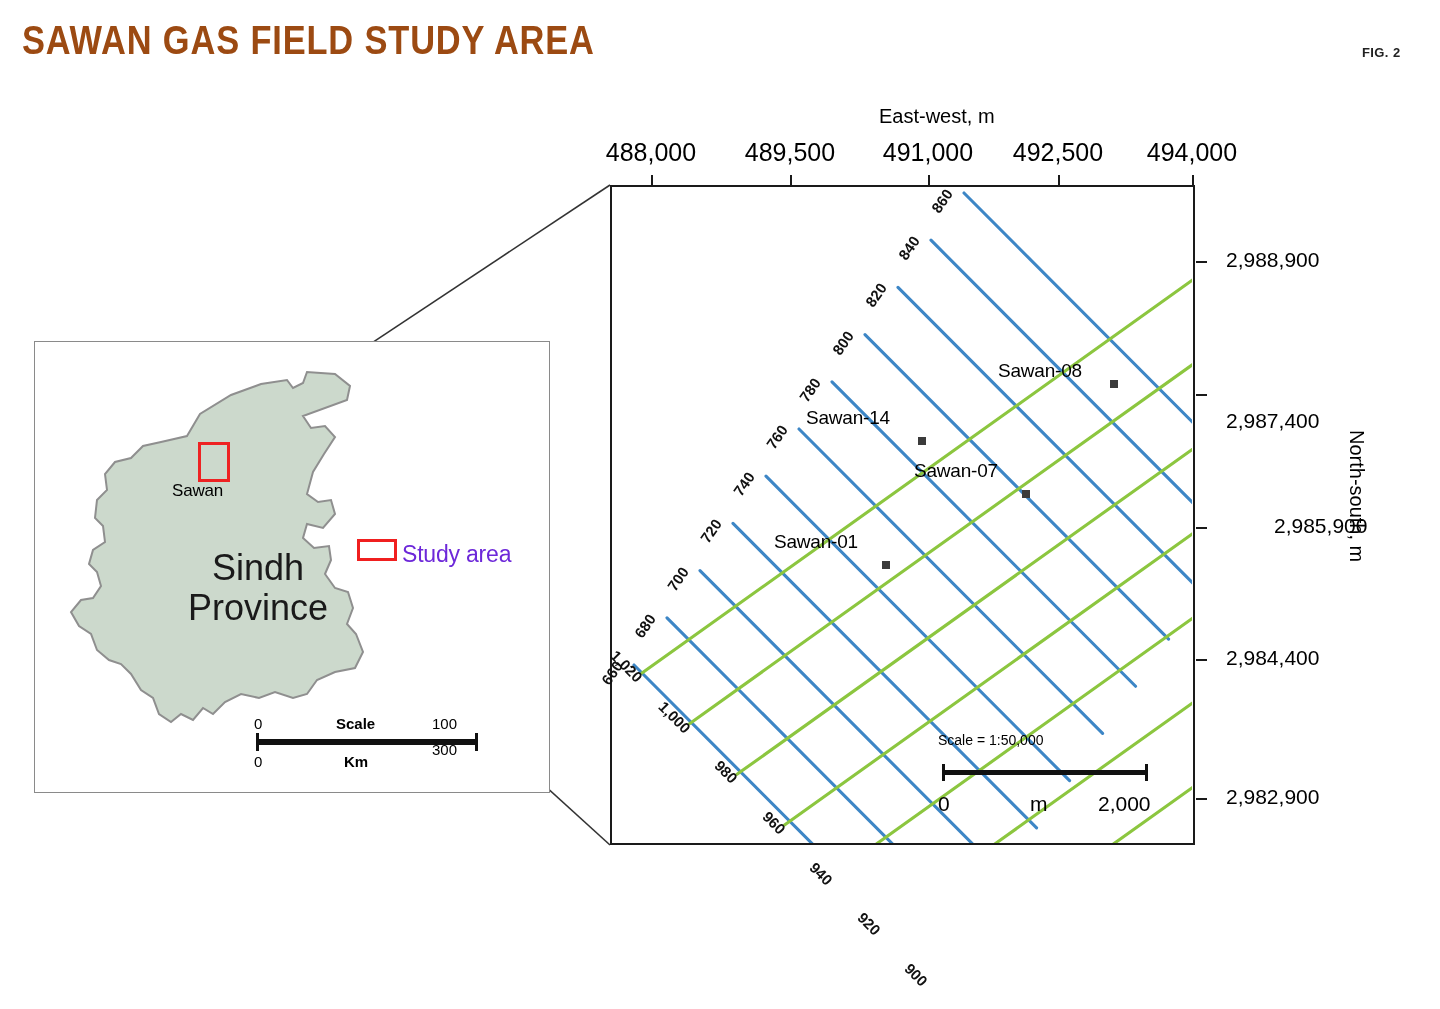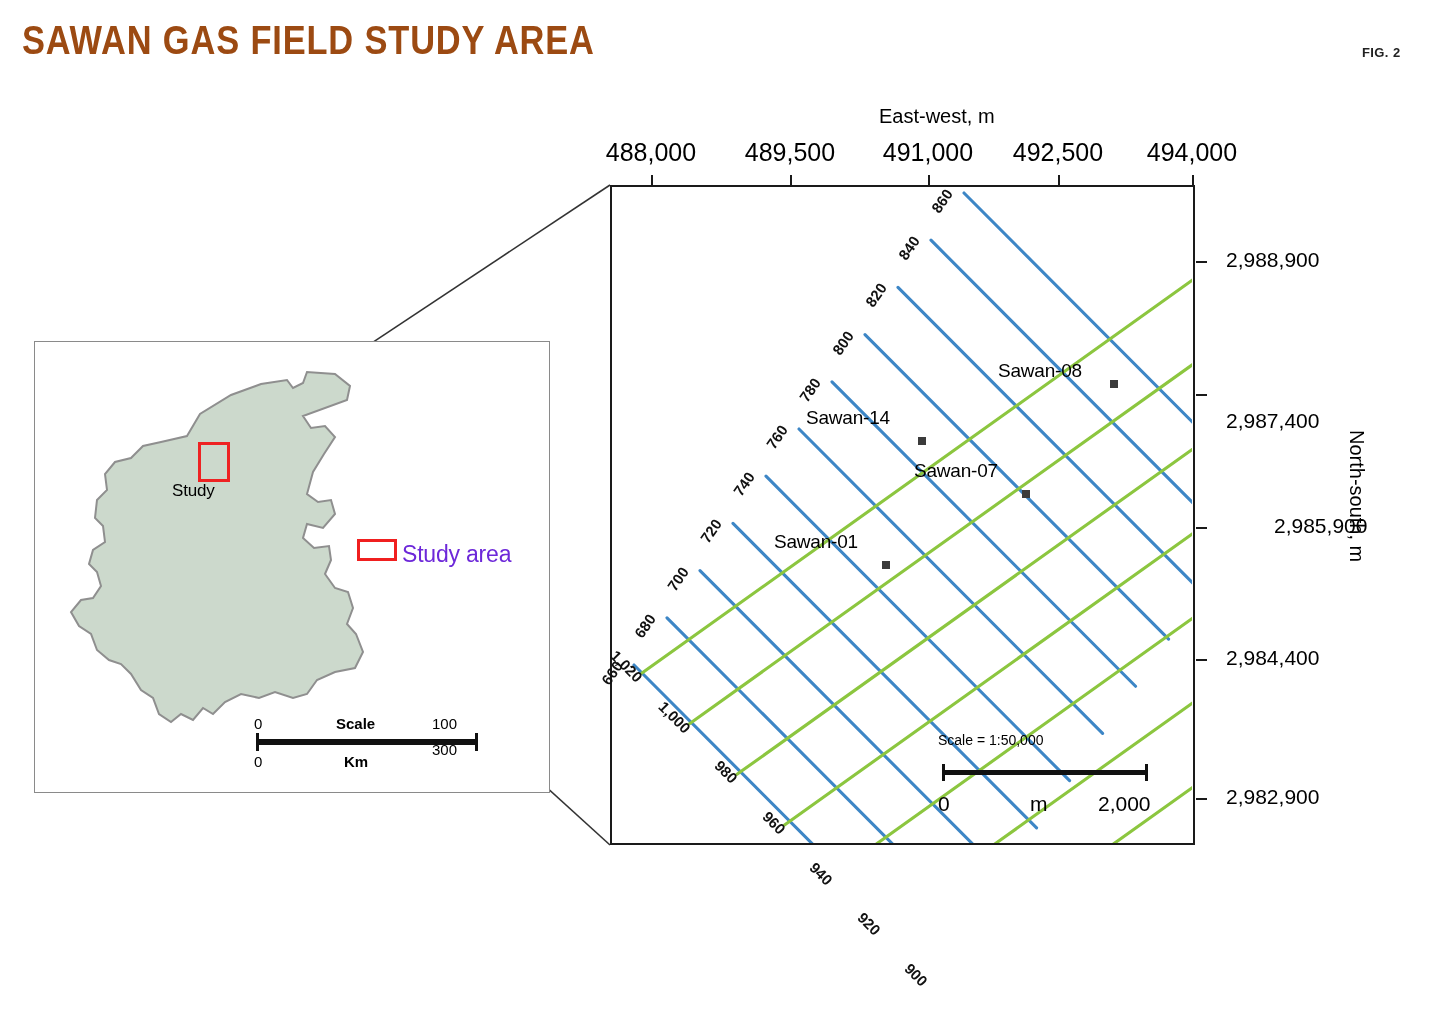--- a/index.html
+++ b/index.html
@@ -129,21 +129,23 @@
                L318,266 L312,282 L321,292 L328,310 L320,326 L300,330 L282,338
                L272,352 L258,356 L240,350 L224,356 L206,352 L190,360 L178,372
                L168,366 L158,378 L146,372 L136,380 L124,372 L118,356 L106,348
                L96,332 L86,322 L74,318 L62,308 L56,292 L44,284 L36,270 L46,258
                L58,256 L66,244 L62,230 L54,222 L58,208 L70,200 L68,184 L60,176
                L62,158 L72,148 L70,132 L80,120 L96,116 L108,104 L126,100 Z" fill="#ccd9cc" stroke="#8f8f8f" stroke-width="2"></path>
     </svg>
   </div>
 
   <div id="study-box-inset"></div>
-  <div id="sawan-city-label">Study</div>
+  <div id="sawan-city-label">Sawan</div>
+  <div id="sindh-label">Sindh
+Province</div>
 
   <div id="legend-swatch"></div>
   <div id="legend-text">Study area</div>
 
   <div id="inset-scale">
     <div class="tx t0">0</div>
     <div class="tx tm">Scale</div>
     <div class="tx tmax">100</div>
     <div class="bar"></div>
     <div class="cap l"></div>

